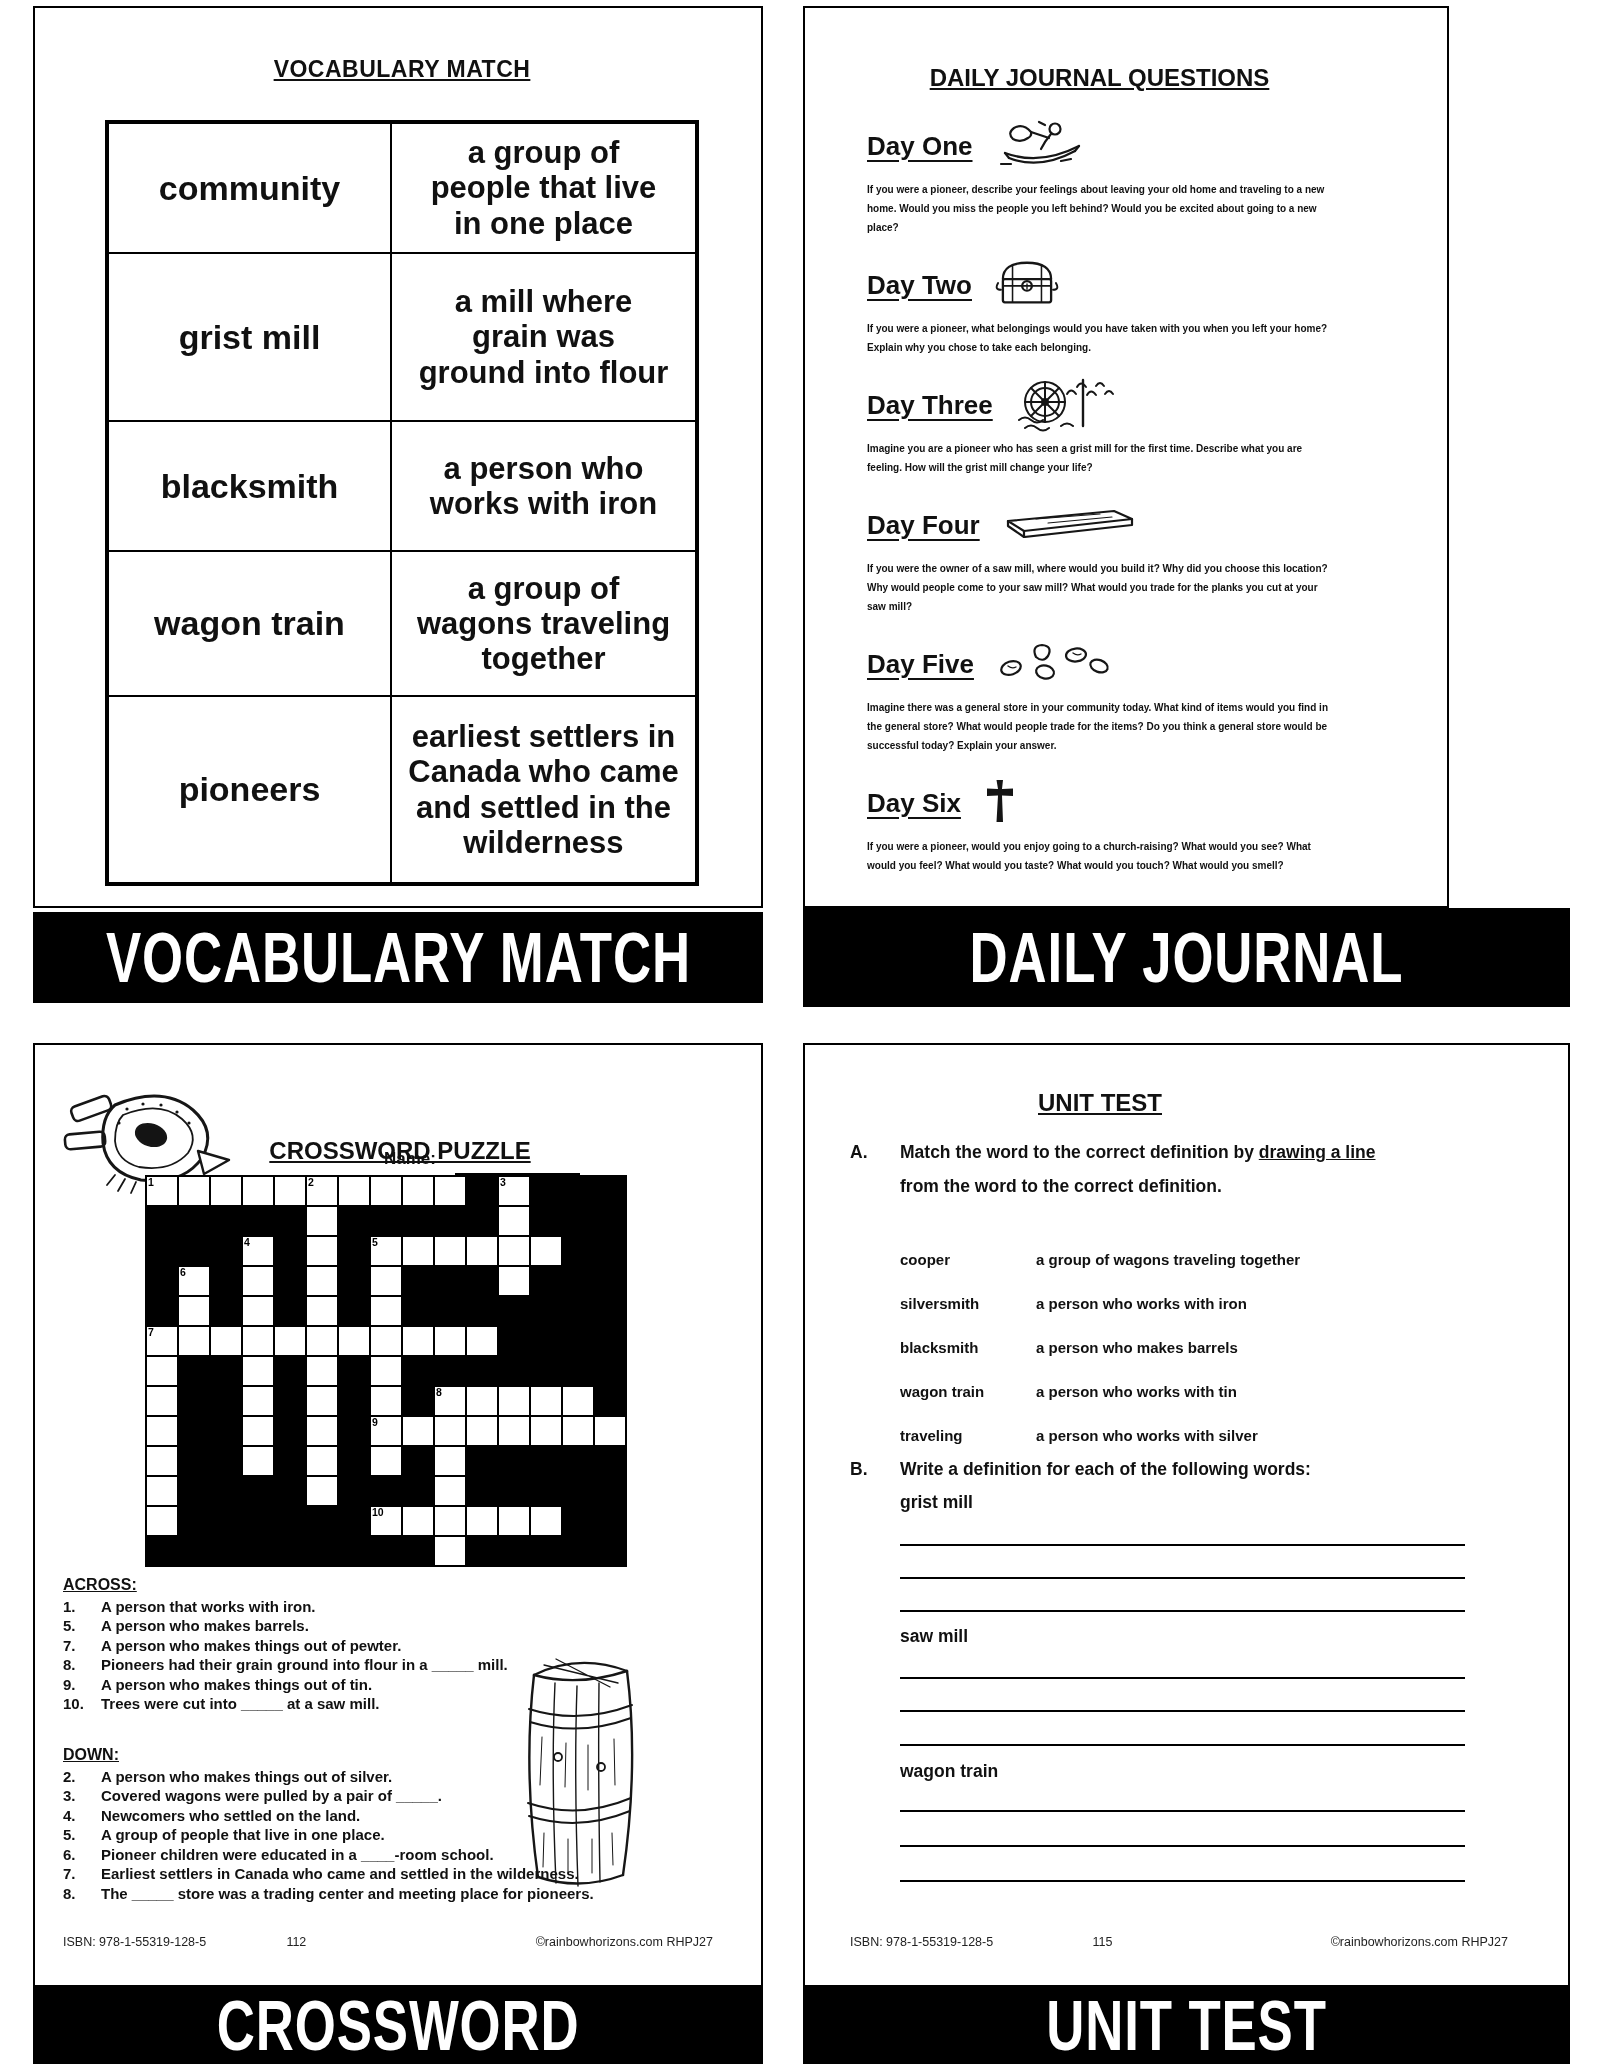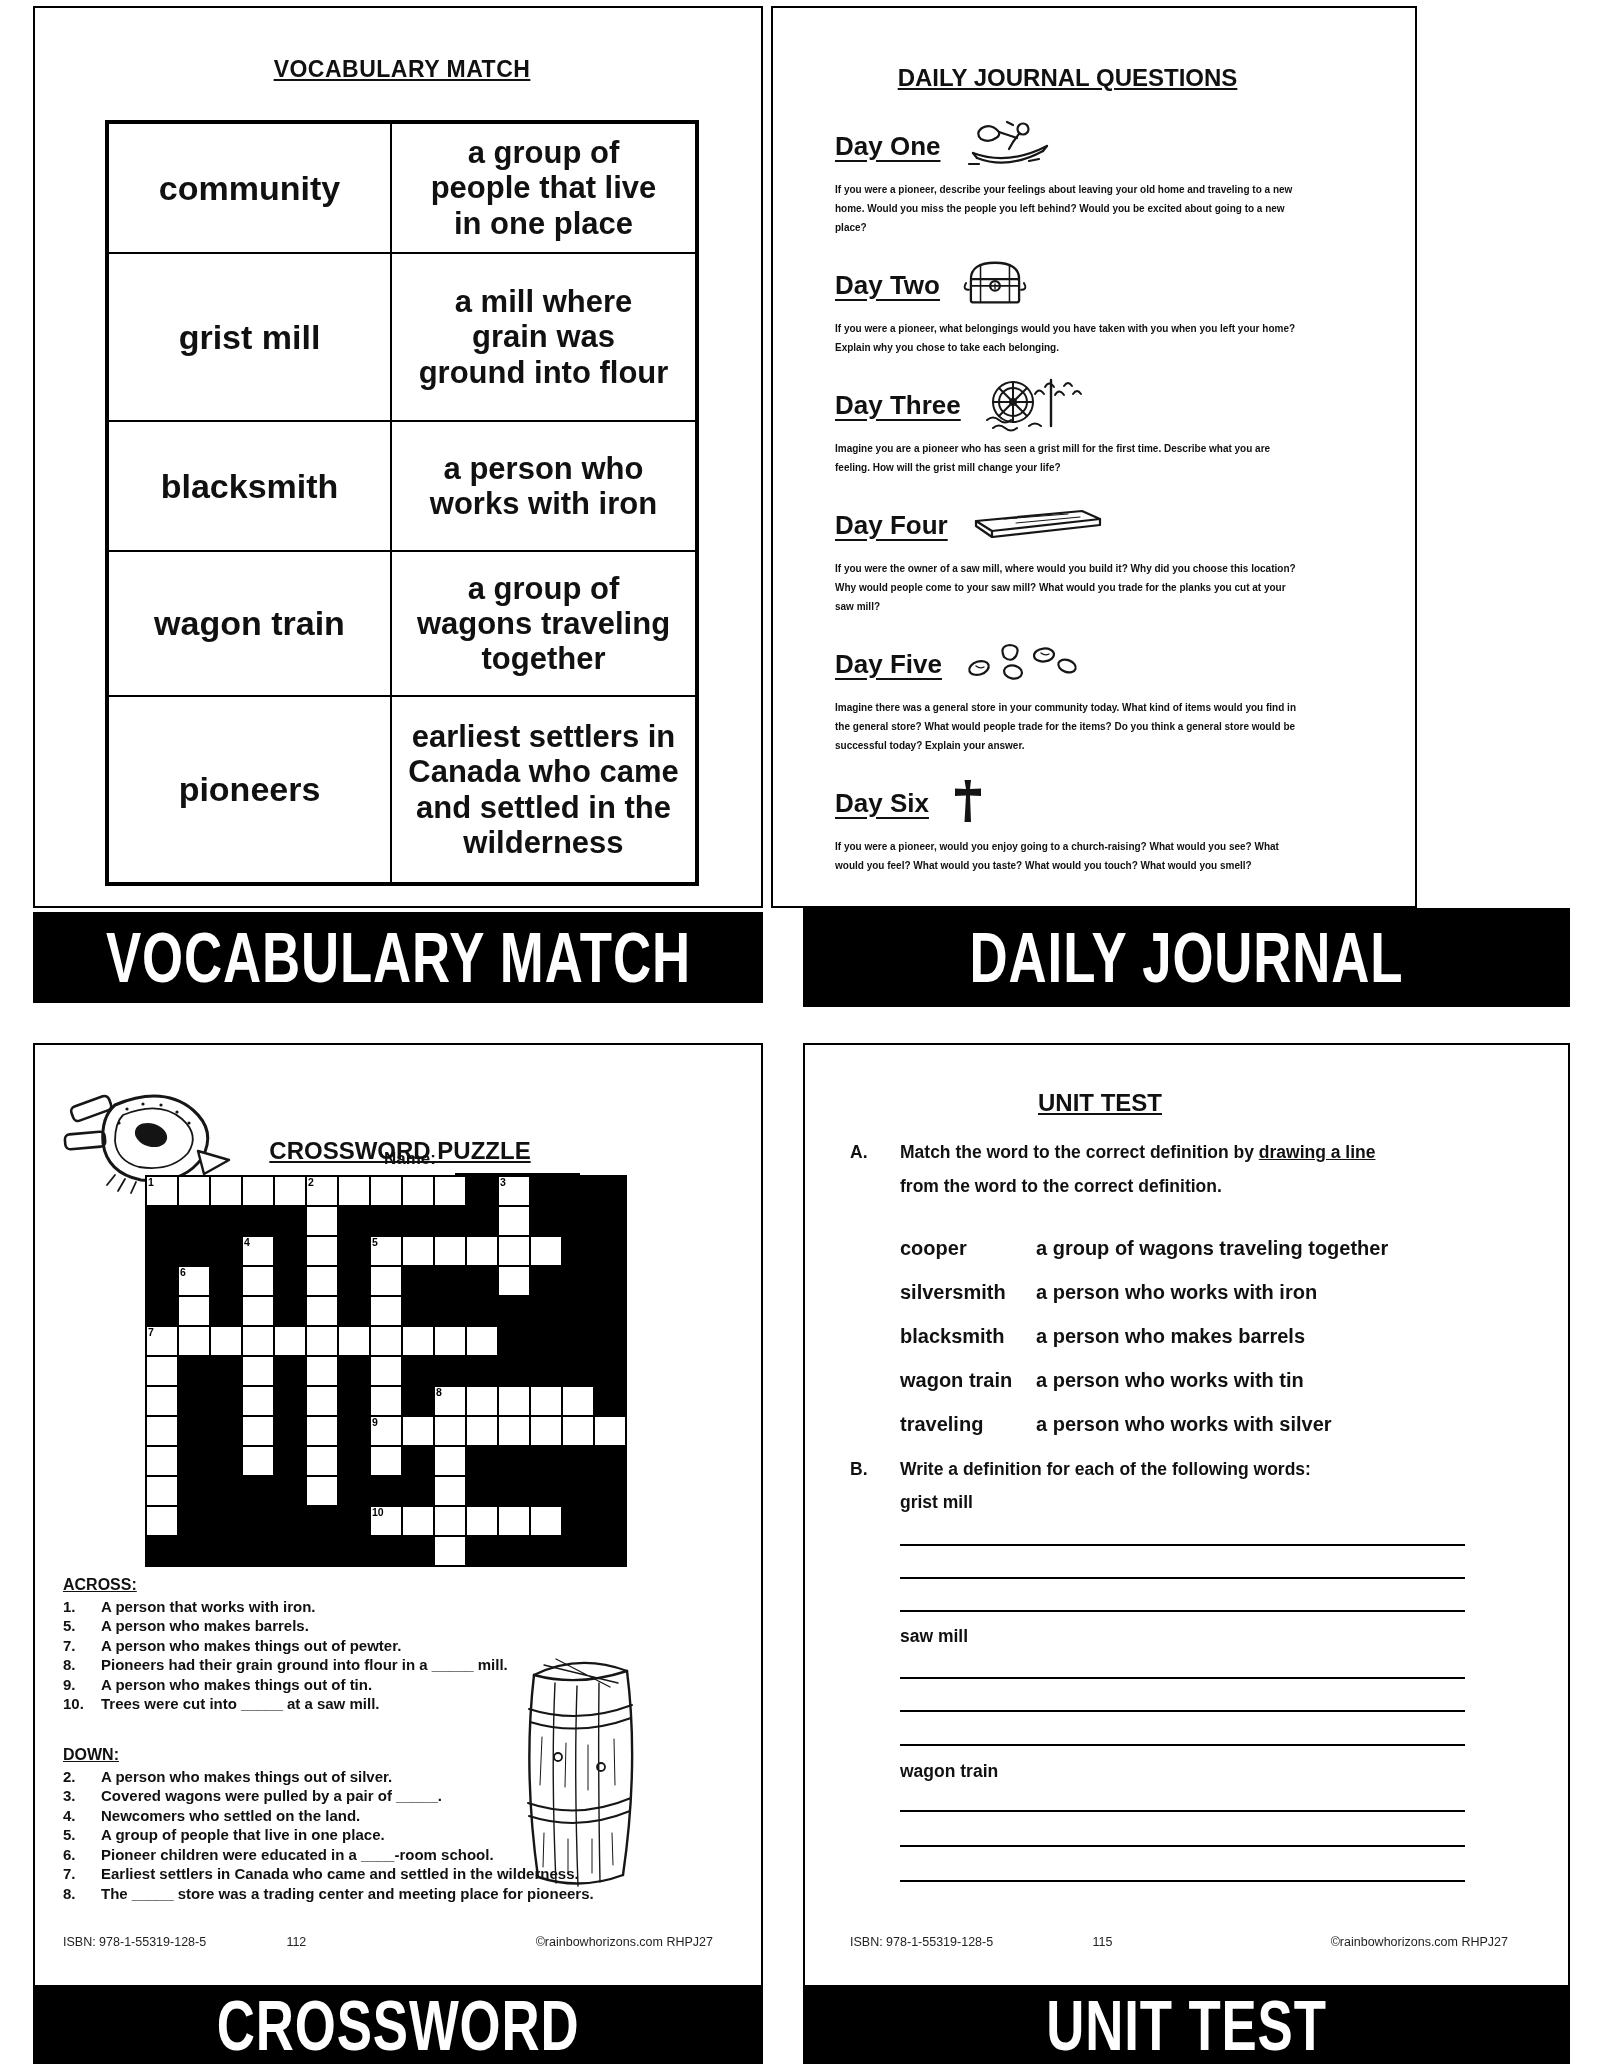--- a/index.html
+++ b/index.html
@@ -1,19 +1,19 @@
 <!DOCTYPE html>
 <html><head>
 <meta charset="utf-8">
 <style>
   html,body{margin:0;padding:0;background:#ffffff;}
   body{width:1600px;height:2071px;position:relative;font-family:"Liberation Sans",sans-serif;color:#111;}
   .page{position:absolute;background:#fff;border:2px solid #000;box-sizing:border-box;overflow:hidden;}
   #vocab-page{left:33px;top:6px;width:730px;height:902px;}
-  #journal-page{left:771px;top:6px;width:646px;height:902px;}
+  #journal-page{left:803px;top:6px;width:646px;height:902px;}
   #crossword-page{left:33px;top:1043px;width:730px;height:944px;}
   #unittest-page{left:803px;top:1043px;width:767px;height:944px;}
   .banner{position:absolute;background:#000;color:#fff;display:flex;align-items:center;justify-content:center;overflow:hidden;}
   #banner-vocab{left:33px;top:912px;width:730px;height:91px;}
   #banner-journal{left:803px;top:908px;width:767px;height:99px;}
   #banner-crossword{left:33px;top:1986px;width:730px;height:78px;}
   #banner-unittest{left:803px;top:1986px;width:767px;height:78px;}
   .banner span{font-weight:700;font-size:60px;letter-spacing:1px;white-space:nowrap;transform:scale(0.88,1.18);}
   .u{text-decoration:underline;}
   
@@ -48,21 +48,21 @@
   .footer .fisbn{margin-left:28px;}
   .footer .fpage{position:absolute;left:0;width:72%;text-align:center;}
   .footer .fcredit{margin-left:auto;margin-right:48px;}
   
   .uttitle{position:absolute;left:145px;top:44px;width:300px;text-align:center;font-size:24px;font-weight:bold;text-decoration:underline;}
   .sec{position:absolute;display:flex;font-weight:bold;font-size:17.5px;}
   .sec .slabel{width:50px;flex:none;}
   #secA{left:45px;top:90px;width:640px;line-height:34px;}
   #secB{left:45px;top:414px;width:640px;}
   .matchblock{position:absolute;left:95px;top:192px;width:600px;}
-  .matchrow{display:flex;font-weight:bold;font-size:20px;height:44px;align-items:flex-start;}
+  .matchrow{display:flex;font-weight:bold;font-size:15px;height:44px;align-items:center;}
   .matchrow .w{width:136px;flex:none;}
   .defineblock{position:absolute;left:95px;width:565px;font-weight:bold;font-size:17.5px;}
   .wline{position:absolute;left:95px;width:565px;border-bottom:2px solid #000;height:0;}
   svg.lineart{stroke:#161616;fill:none;stroke-linecap:round;stroke-linejoin:round;}
 </style>
 </head>
 <body>
 
 <div class="page" id="vocab-page">
   <div class="vtitle">VOCABULARY MATCH</div>

